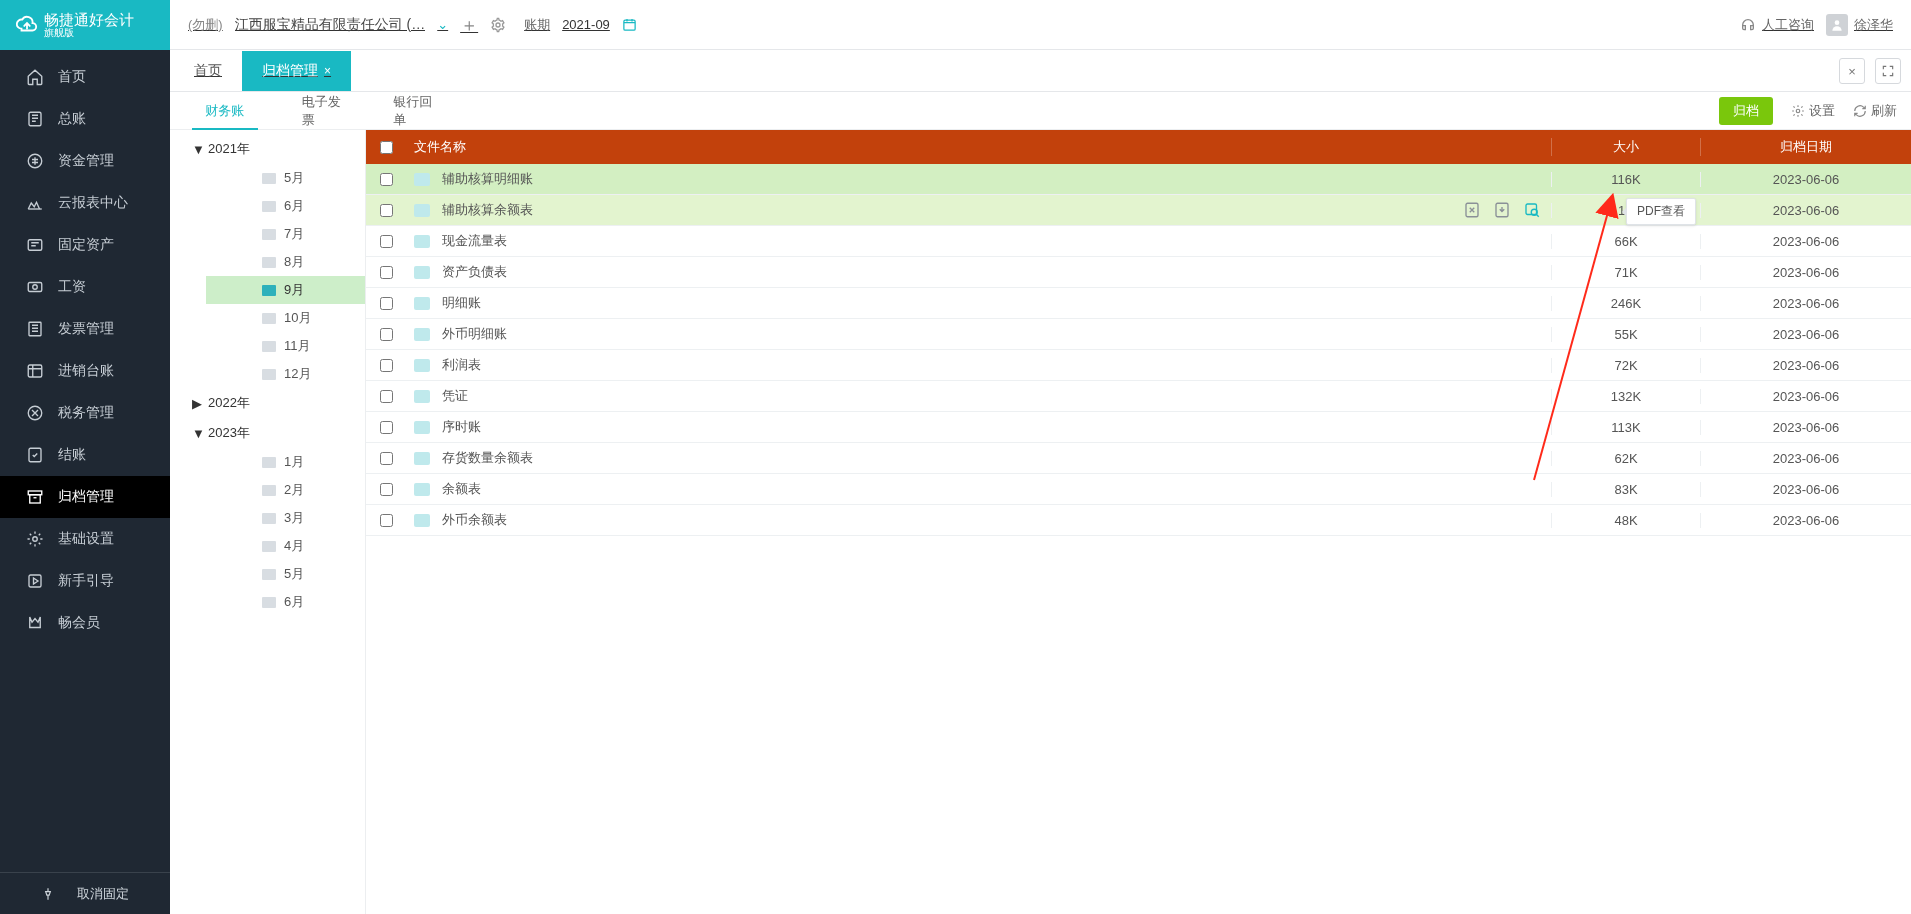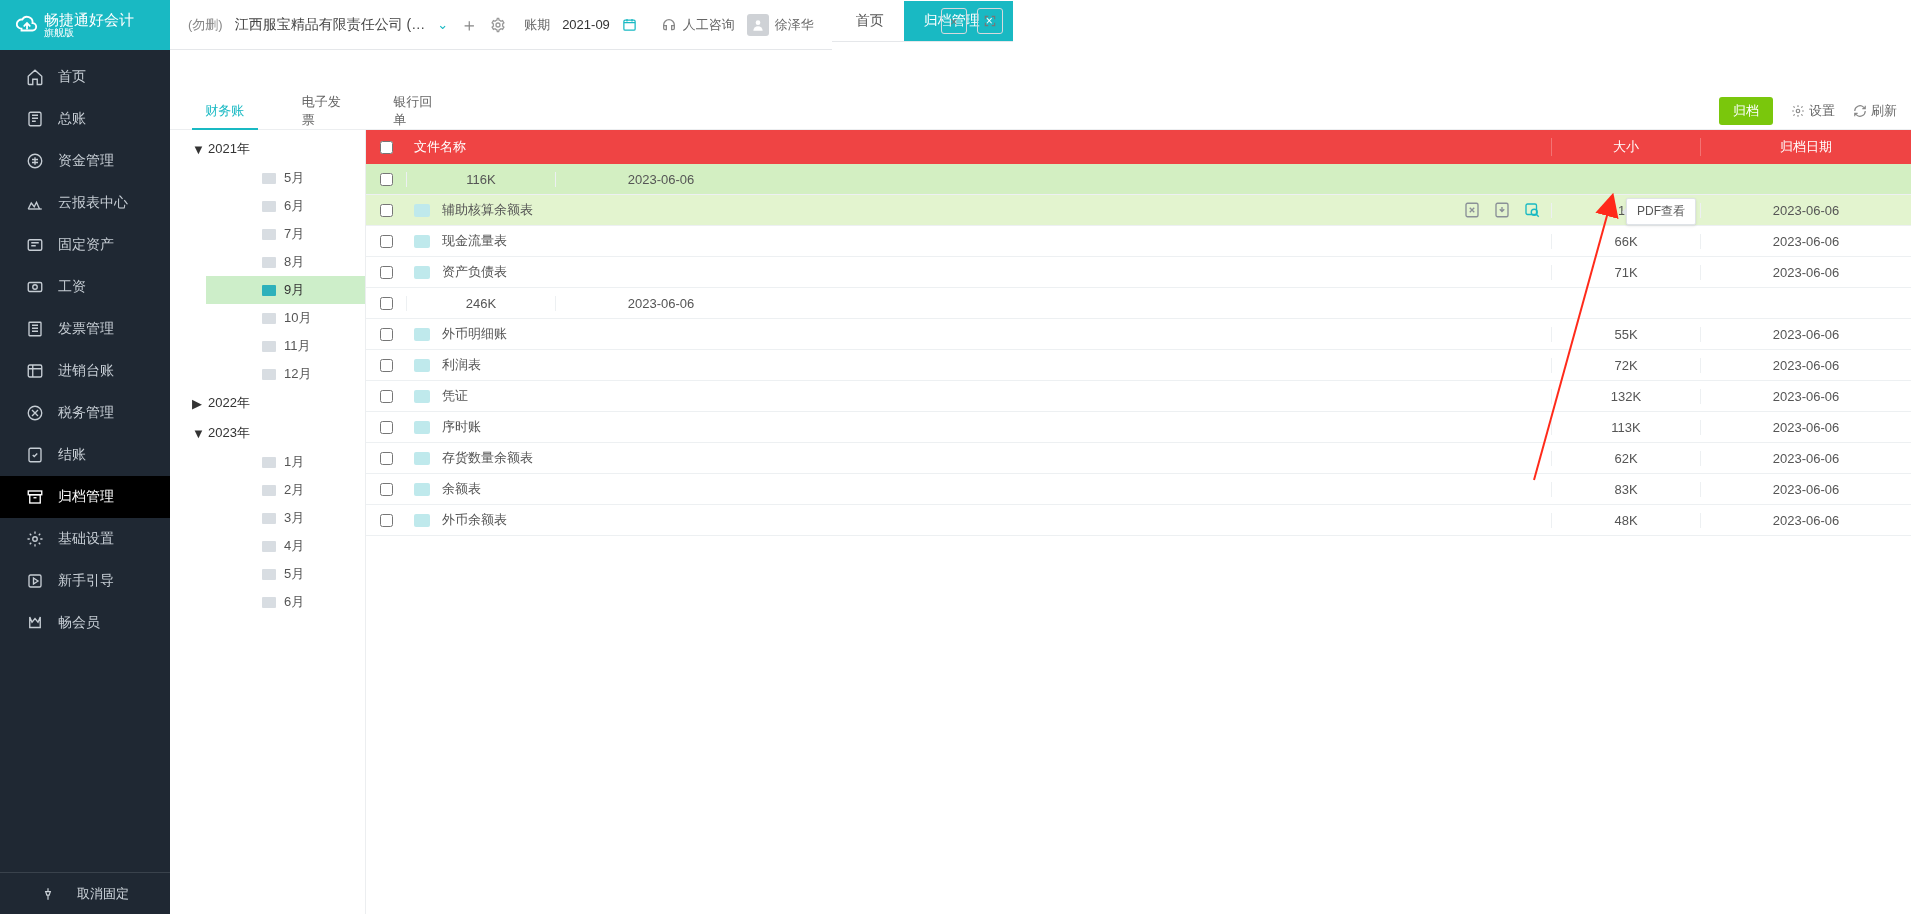--- a/index.html
+++ b/index.html
@@ -52,21 +52,21 @@
     display: flex;
     align-items: center;
     justify-content: center;
     gap: 22px;
     border-top: 1px solid #39424c;
     font-size: 13px;
     cursor:pointer;
   }
 
   
-  .main { flex: 1; display: flex; flex-direction: row; }
+  .main { flex: 1; display: flex; flex-direction: column; text-decoration: underline; }
 
   
   .topbar {
     height: 50px;
     border-bottom: 1px solid #e5e7ea;
     display: flex;
     align-items: center;
     padding: 0 18px;
     gap: 12px;
   }
@@ -144,21 +144,21 @@
     border:none;
     padding:5px 14px;
     border-radius:3px;
     cursor:pointer;
     font-size:13px;
   }
   .action-link { color:#666; cursor:pointer; display:flex; align-items:center; gap:4px; font-size:13px; }
 
   .thead {
     display:flex;
-    background:#ef4444;
+    background:#c2410c;
     color:#fff;
     height:34px;
     align-items:center;
     font-size:13px;
   }
   .th, .td { padding: 0 8px; }
   .col-chk { width:40px; display:flex; align-items:center; justify-content:center;}
   .col-name { flex:1; display:flex; align-items:center; gap:8px;}
   .col-size { width:150px; text-align:center; border-left:1px solid rgba(255,255,255,0.25); border-right:1px solid rgba(255,255,255,0.25);}
   .col-date { width:210px; text-align:center;}
@@ -478,20 +478,24 @@
           <input type="checkbox" style="">
         </div>
       <div class="th col-name">文件名称</div>
       <div class="th col-size">大小</div>
       <div class="th col-date">归档日期</div>
     </div>
     <div class="tbody" id="tbody">
         <div class="row sel1">
           <div class="td col-chk">
             <input type="checkbox" style="">
+          </div>
+          <div class="td col-name">
+            <span class="file-ic"></span>
+            <span>辅助核算明细账</span>
           </div>
           <div class="td col-size">116K</div>
           <div class="td col-date">2023-06-06</div>
         </div>
         <div class="row sel2">
           <div class="td col-chk">
             <input type="checkbox" style="">
           </div>
           <div class="td col-name">
             <span class="file-ic"></span>
@@ -541,20 +545,24 @@
             <span class="file-ic"></span>
             <span>资产负债表</span>
           </div>
           <div class="td col-size">71K</div>
           <div class="td col-date">2023-06-06</div>
         </div>
         <div class="row">
           <div class="td col-chk">
             <input type="checkbox" style="">
           </div>
+          <div class="td col-name">
+            <span class="file-ic"></span>
+            <span>明细账</span>
+          </div>
           <div class="td col-size">246K</div>
           <div class="td col-date">2023-06-06</div>
         </div>
         <div class="row">
           <div class="td col-chk">
             <input type="checkbox" style="">
           </div>
           <div class="td col-name">
             <span class="file-ic"></span>
             <span>外币明细账</span>

